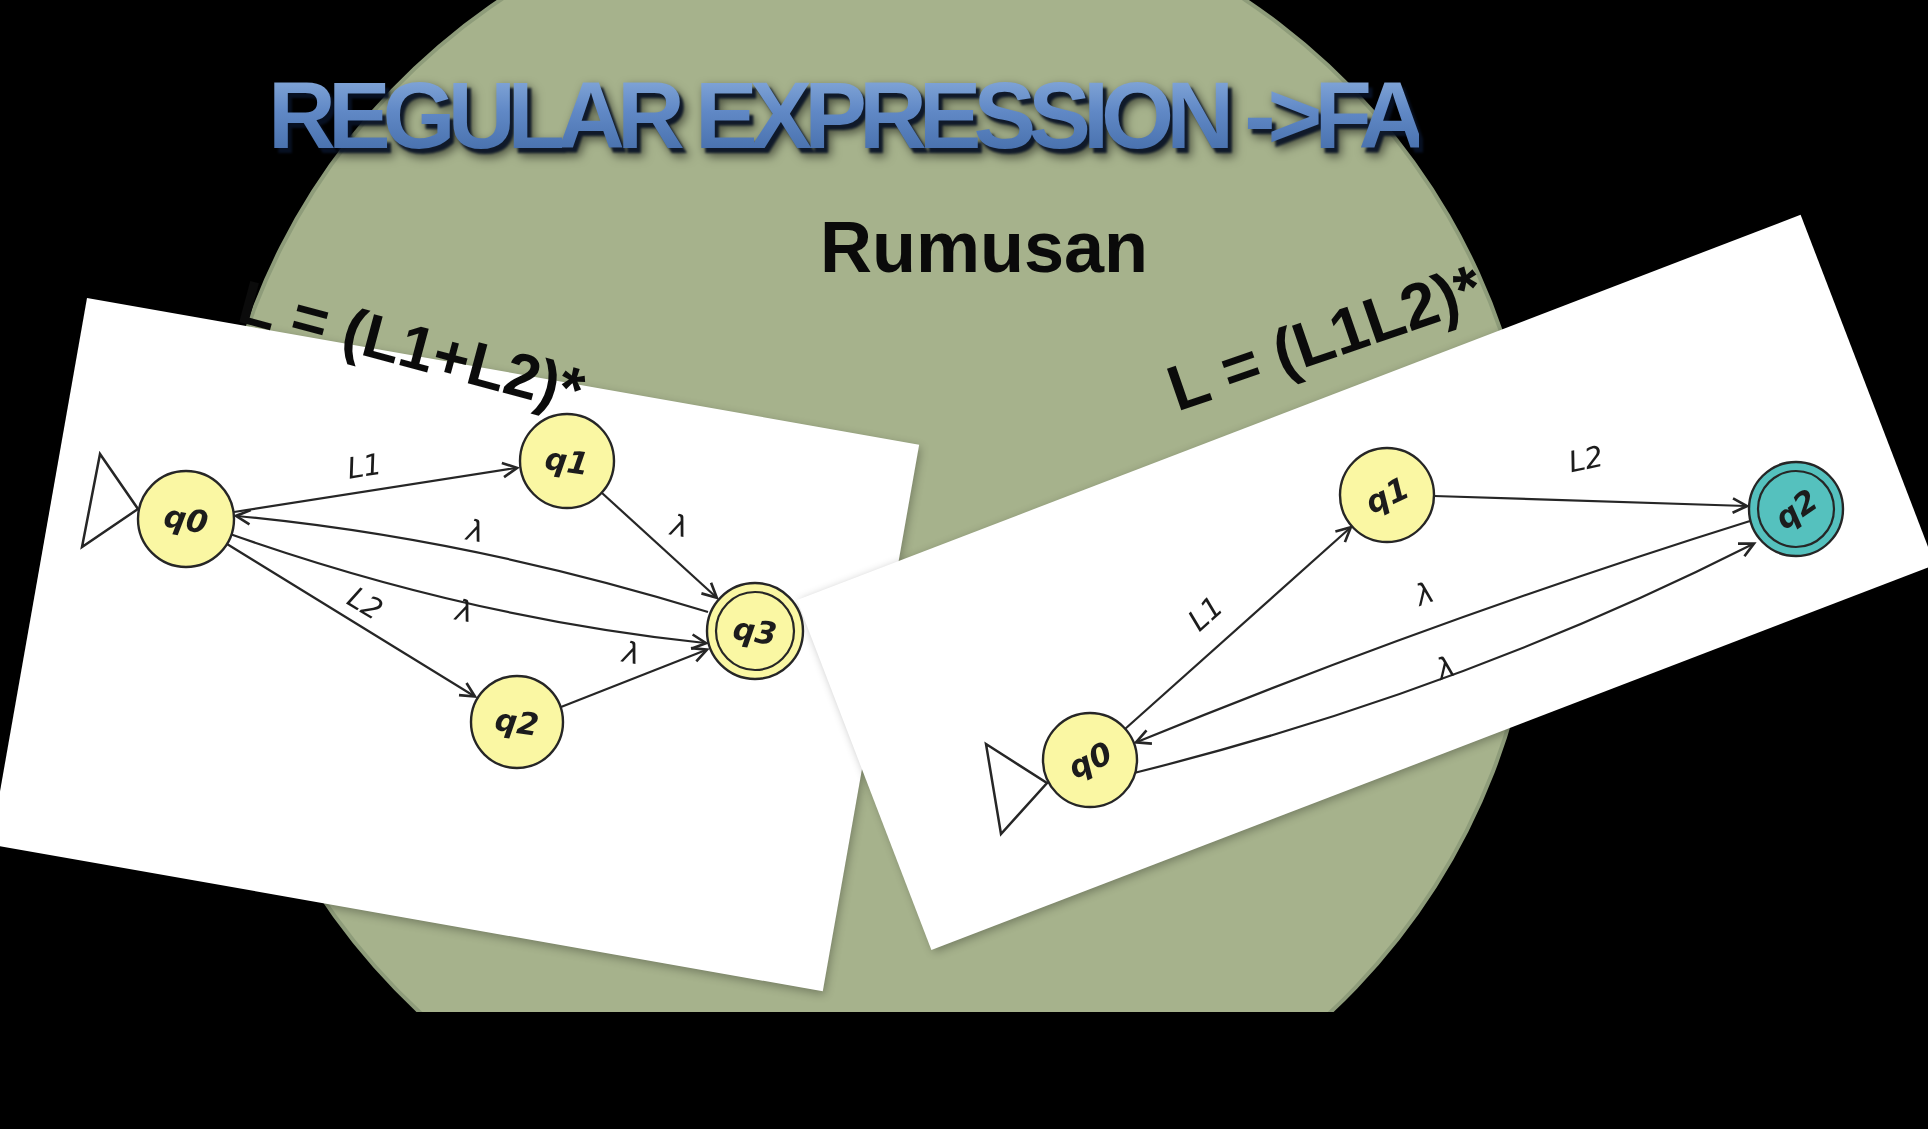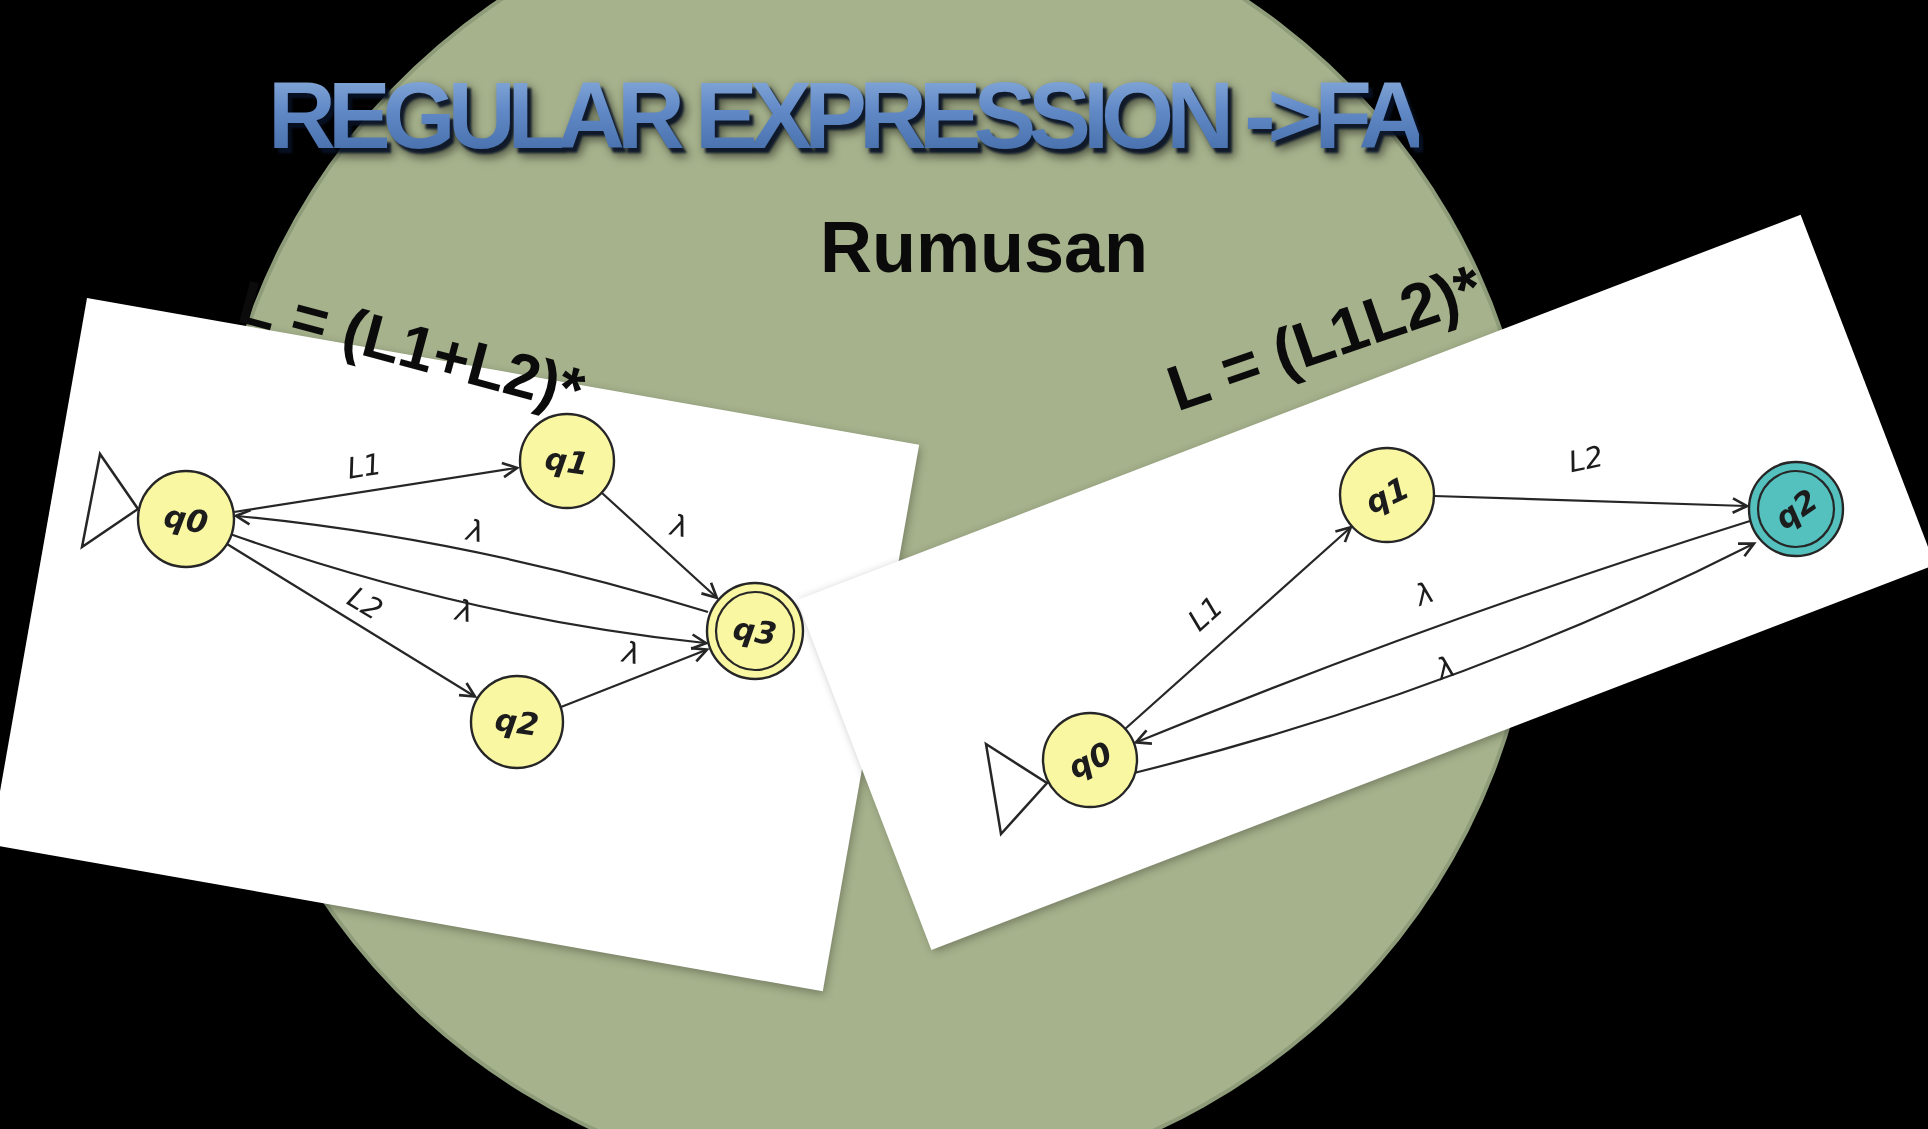--- a/index.html
+++ b/index.html
@@ -1,16 +1,16 @@
 <!DOCTYPE html>
 <html><head>
 <meta charset="utf-8">
 <style>
   html,body{margin:0;padding:0;background:#000;}
-  #slide{position:relative;width:1928px;height:1129px;background:#000;overflow:hidden;
+  #slide{position:relative;width:1928px;height:1012px;background:#000;overflow:hidden;
          font-family:"Liberation Sans",sans-serif;}
   
   #venn{position:absolute;left:210px;top:-115px;width:1320px;height:1300px;
         background:#A6B28C;border:4px solid #8E9C7A;border-radius:50%;
         transform:rotate(4deg);z-index:1;}
   
   #title{position:absolute;left:268px;top:62px;z-index:2;
          font-size:94px;font-weight:bold;letter-spacing:-8px;line-height:1.15;
          background:linear-gradient(180deg,#92b4e0 0%,#6189c6 45%,#3d66a2 100%);
          -webkit-background-clip:text;background-clip:text;color:transparent;

